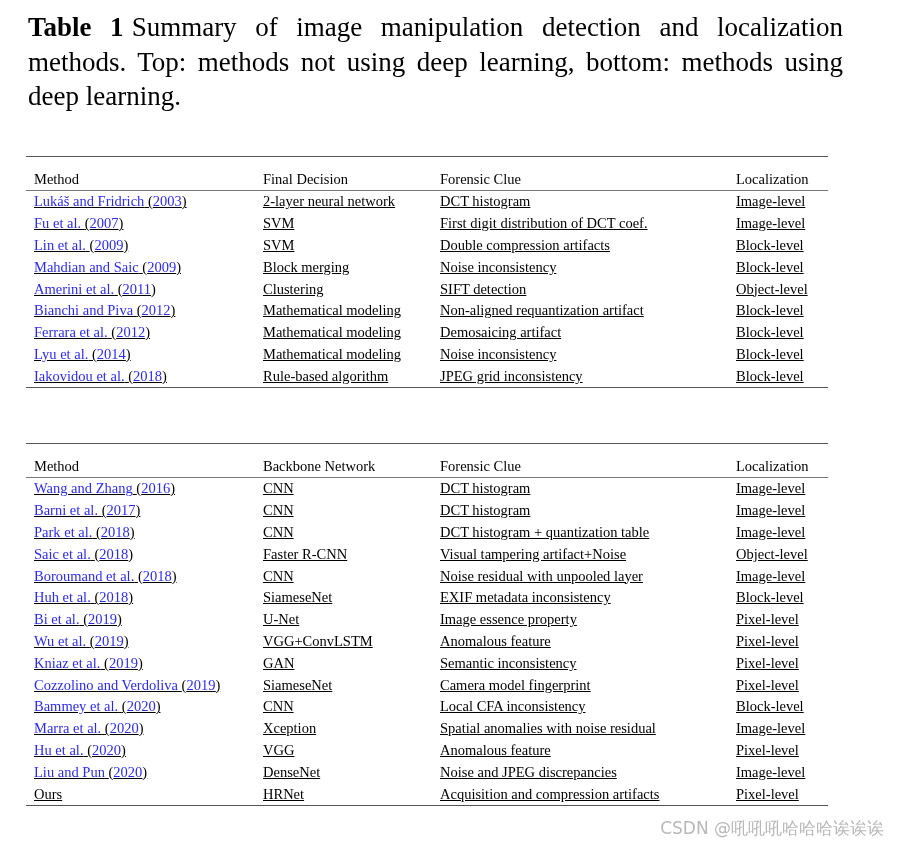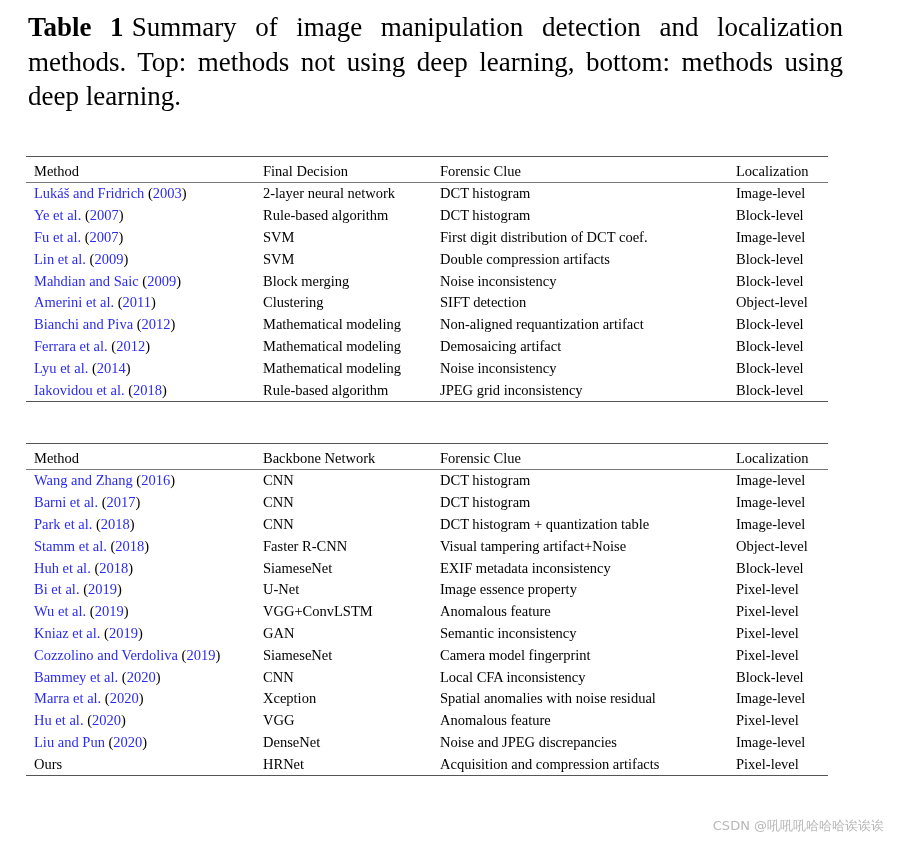--- a/index.html
+++ b/index.html
@@ -7,30 +7,30 @@
          font-family: "DejaVu Serif", "Liberation Serif", serif; color: #000; }
   .caption { position: absolute; left: 20px; top: 10px; width: 815px;
              font-family: "Liberation Serif", "DejaVu Serif", serif;
              font-size: 27px; line-height: 34.5px; text-align: justify; margin-left: 8px; }
   .caption b { font-weight: bold; margin-right: 8px; }
   table { position: absolute; left: 26px; width: 802px; border-collapse: collapse;
           font-family: "Liberation Serif", "DejaVu Serif", serif; font-size: 14.5px; }
   #t1 { top: 156px; }
   #t2 { top: 443px; }
   table thead tr { border-top: 1.5px solid #555; border-bottom: 1px solid #777; }
-  table tbody { border-bottom: 1.5px solid #555; }
-  th { font-weight: normal; text-align: left; height: 21px; padding: 4px 0 0 8px; white-space: nowrap; }
+  table tbody { border-bottom: 1.5px solid #555; text-decoration: underline; }
+  th { font-weight: normal; text-align: left; height: 21px; padding: 12px 0 0 8px; white-space: nowrap; }
   td { height: 21.8px; padding: 0 0 0 8px; white-space: nowrap; text-align: left; }
   .c1 { width: 221px; }
   .c2 { width: 169px; }
   .c3 { width: 288px; }
   .cite { color: #2b2bf0; }
   .cite .p { color: #000; }
   .watermark { position: absolute; right: 16px; top: 817px; font-family: "DejaVu Sans", sans-serif;
-               font-size: 13px; color: #b8b8b8; }
+               font-size: 17px; color: #b8b8b8; }
 </style>
 </head>
 <body>
 
 <div class="caption"><b>Table 1</b><span>Summary of image manipulation detection and localization methods. Top: methods not using deep learning, bottom: methods using deep learning.</span></div>
 
 <table id="t1">
   <thead>
     <tr>
       <th class="c1">Method</th>
@@ -40,26 +40,20 @@
     </tr>
   </thead>
   <tbody id="t1-body">
       <tr>
         <td><span class="cite"><span>Lukáš and Fridrich</span> <span class="p">(</span><span>2003</span><span class="p">)</span></span></td>
         <td>2-layer neural network</td>
         <td>DCT histogram</td>
         <td>Image-level</td>
       </tr>
       <tr>
-        <td><span class="cite"><span>Ye et al.</span> <span class="p">(</span><span>2007</span><span class="p">)</span></span></td>
-        <td>Rule-based algorithm</td>
-        <td>DCT histogram</td>
-        <td>Block-level</td>
-      </tr>
-      <tr>
         <td><span class="cite"><span>Fu et al.</span> <span class="p">(</span><span>2007</span><span class="p">)</span></span></td>
         <td>SVM</td>
         <td>First digit distribution of DCT coef.</td>
         <td>Image-level</td>
       </tr>
       <tr>
         <td><span class="cite"><span>Lin et al.</span> <span class="p">(</span><span>2009</span><span class="p">)</span></span></td>
         <td>SVM</td>
         <td>Double compression artifacts</td>
         <td>Block-level</td>
@@ -125,26 +119,32 @@
         <td>DCT histogram</td>
         <td>Image-level</td>
       </tr>
       <tr>
         <td><span class="cite"><span>Park et al.</span> <span class="p">(</span><span>2018</span><span class="p">)</span></span></td>
         <td>CNN</td>
         <td>DCT histogram + quantization table</td>
         <td>Image-level</td>
       </tr>
       <tr>
-        <td><span class="cite"><span>Stamm et al.</span> <span class="p">(</span><span>2018</span><span class="p">)</span></span></td>
+        <td><span class="cite"><span>Saic et al.</span> <span class="p">(</span><span>2018</span><span class="p">)</span></span></td>
         <td>Faster R-CNN</td>
         <td>Visual tampering artifact+Noise</td>
         <td>Object-level</td>
       </tr>
       <tr>
+        <td><span class="cite"><span>Boroumand et al.</span> <span class="p">(</span><span>2018</span><span class="p">)</span></span></td>
+        <td>CNN</td>
+        <td>Noise residual with unpooled layer</td>
+        <td>Image-level</td>
+      </tr>
+      <tr>
         <td><span class="cite"><span>Huh et al.</span> <span class="p">(</span><span>2018</span><span class="p">)</span></span></td>
         <td>SiameseNet</td>
         <td>EXIF metadata inconsistency</td>
         <td>Block-level</td>
       </tr>
       <tr>
         <td><span class="cite"><span>Bi et al.</span> <span class="p">(</span><span>2019</span><span class="p">)</span></span></td>
         <td>U-Net</td>
         <td>Image essence property</td>
         <td>Pixel-level</td>

